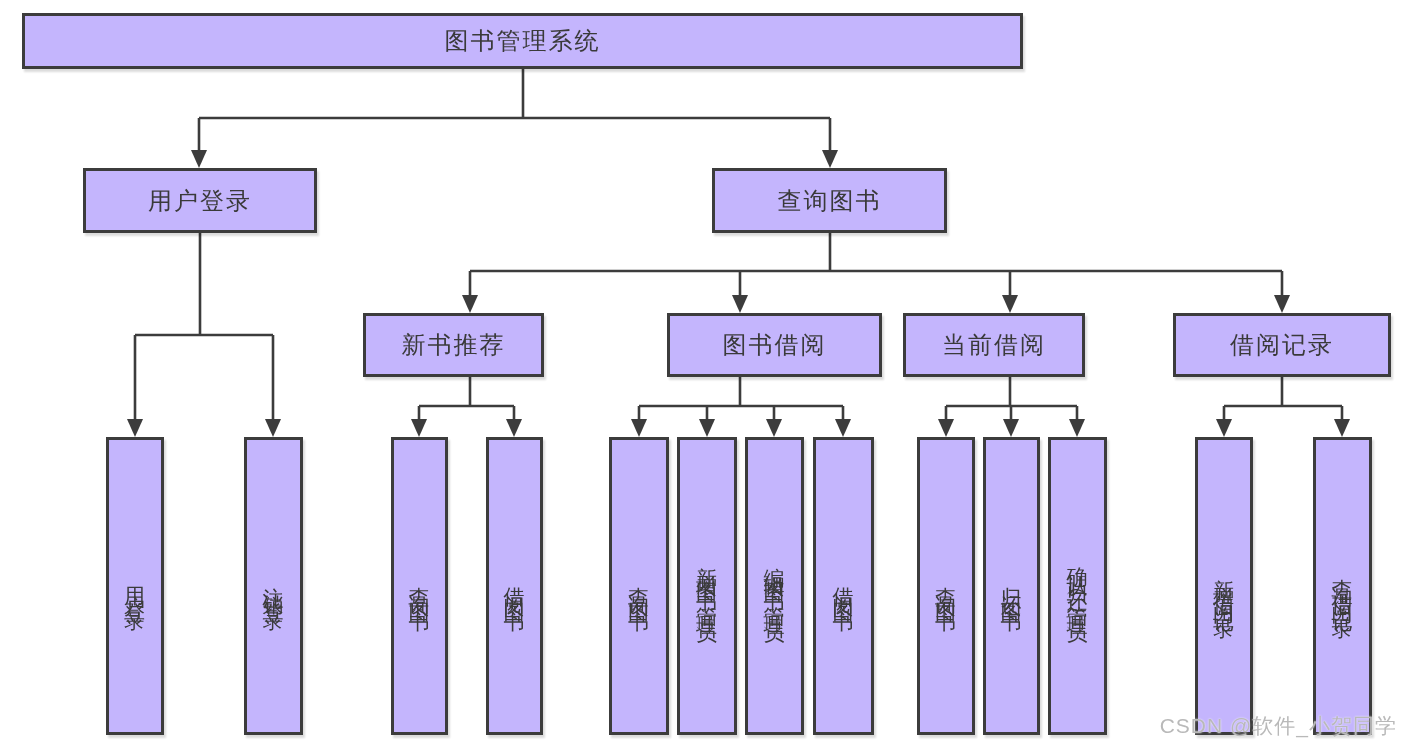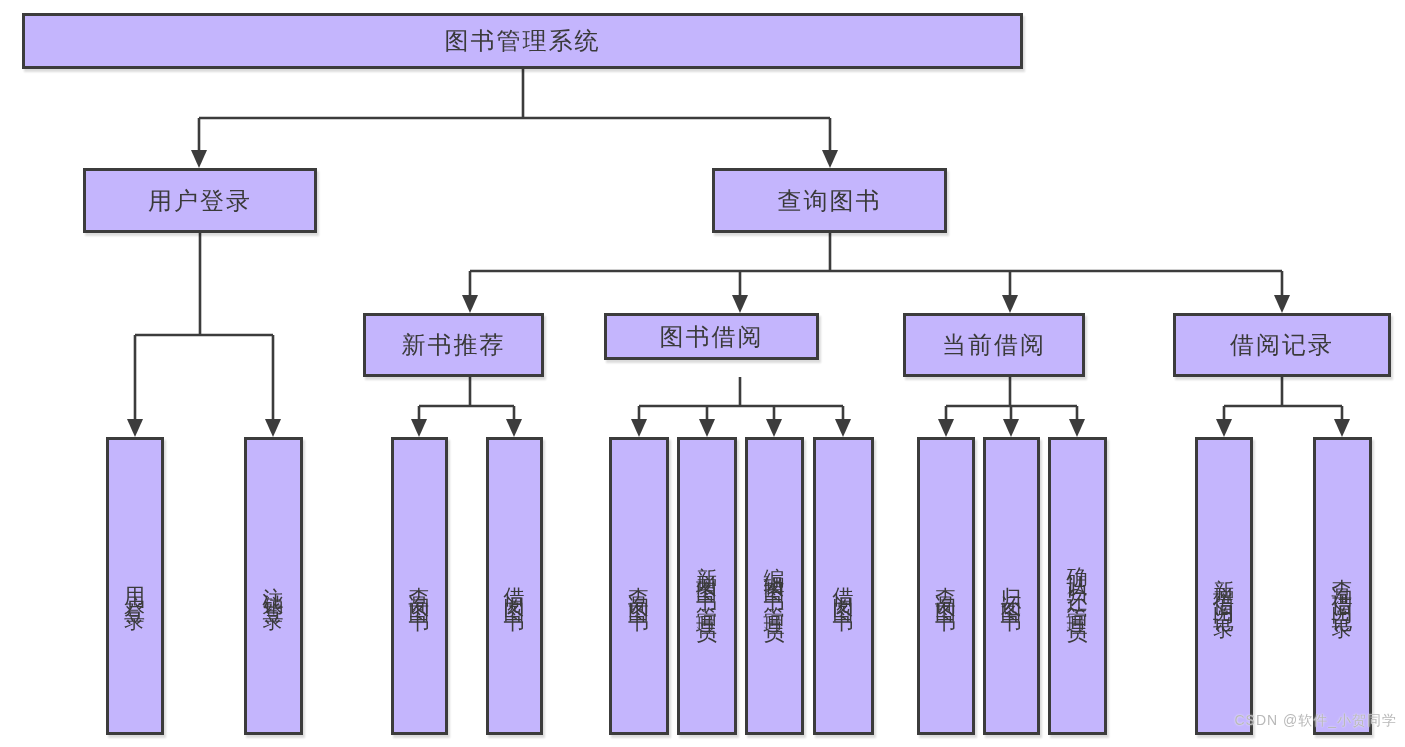--- a/index.html
+++ b/index.html
@@ -13,21 +13,21 @@
     box-shadow:2px 3px 2px rgba(0,0,0,0.14);
   }
   .node.h .lbl{font-size:24px;letter-spacing:2px;white-space:nowrap;}
   .node.v .lbl{
     writing-mode:vertical-rl;font-size:21px;letter-spacing:8px;line-height:1;
   }
   #connectors{position:absolute;left:0;top:0;pointer-events:none;}
   #connectors path{stroke:#3c3c3c;stroke-width:2.6;fill:none;}
   #connectors polygon{fill:#3c3c3c;stroke:none;}
   .watermark{
-    position:absolute;top:712px;right:8px;color:#b9b9b9;font-size:14px;
+    position:absolute;top:712px;right:8px;color:#b9b9b9;font-size:21px;
     letter-spacing:1px;z-index:5;text-shadow:0 0 2px rgba(255,255,255,0.9);
   }
 </style>
 </head>
 <body>
 
 <div id="stage">
 
   <svg id="connectors" width="1405" height="747" viewBox="0 0 1405 747">
     <g>
@@ -79,21 +79,21 @@
   <div class="node h" style="left:83px;top:168px;width:234px;height:65px">
     <span class="lbl">用户登录</span>
   </div>
   <div class="node h" style="left:712px;top:168px;width:235px;height:65px">
     <span class="lbl">查询图书</span>
   </div>
 
   <div class="node h" style="left:363px;top:313px;width:181px;height:64px">
     <span class="lbl">新书推荐</span>
   </div>
-  <div class="node h" style="left:604px;top:313px;width:215px;height:47px">
+  <div class="node h" style="left:667px;top:313px;width:215px;height:64px">
     <span class="lbl">图书借阅</span>
   </div>
   <div class="node h" style="left:903px;top:313px;width:182px;height:64px">
     <span class="lbl">当前借阅</span>
   </div>
   <div class="node h" style="left:1173px;top:313px;width:218px;height:64px">
     <span class="lbl">借阅记录</span>
   </div>
 
   <div class="node v" style="left:106px;top:437px;width:58px;height:298px">

